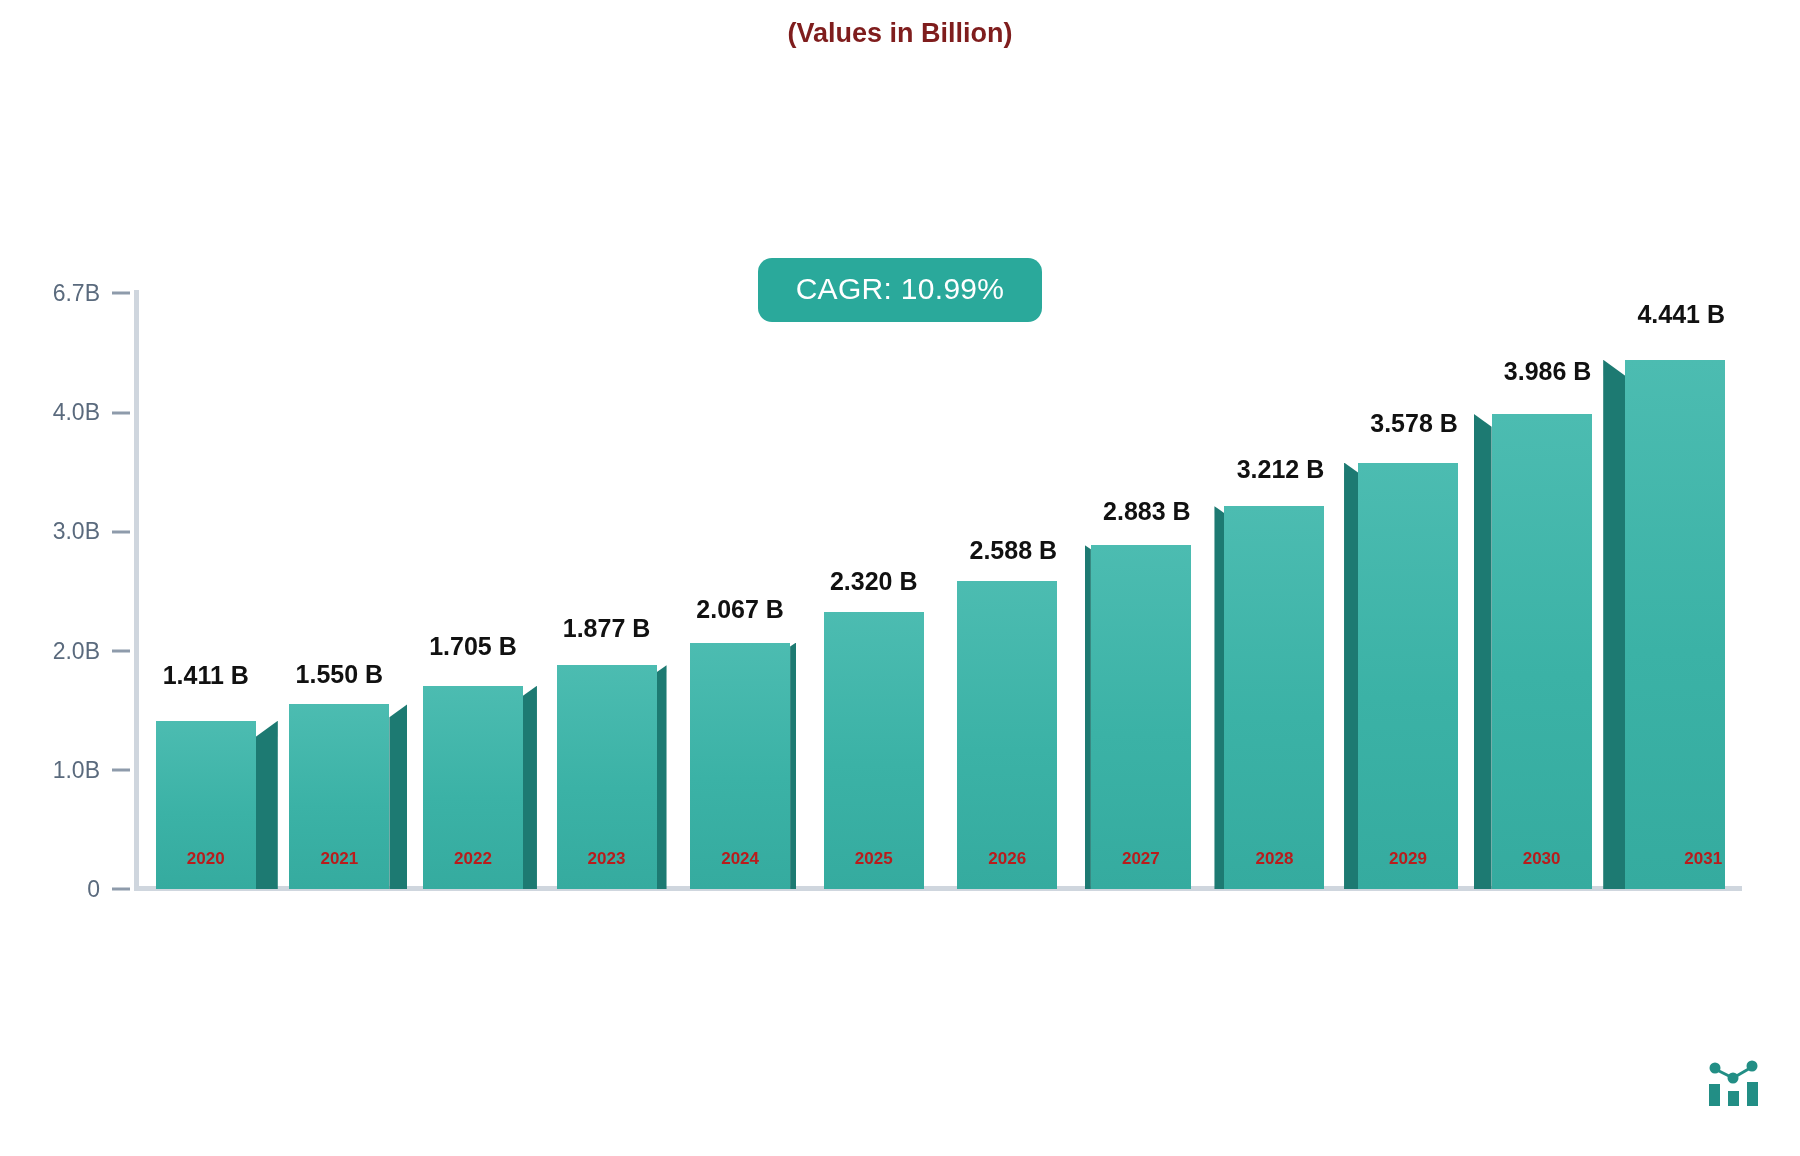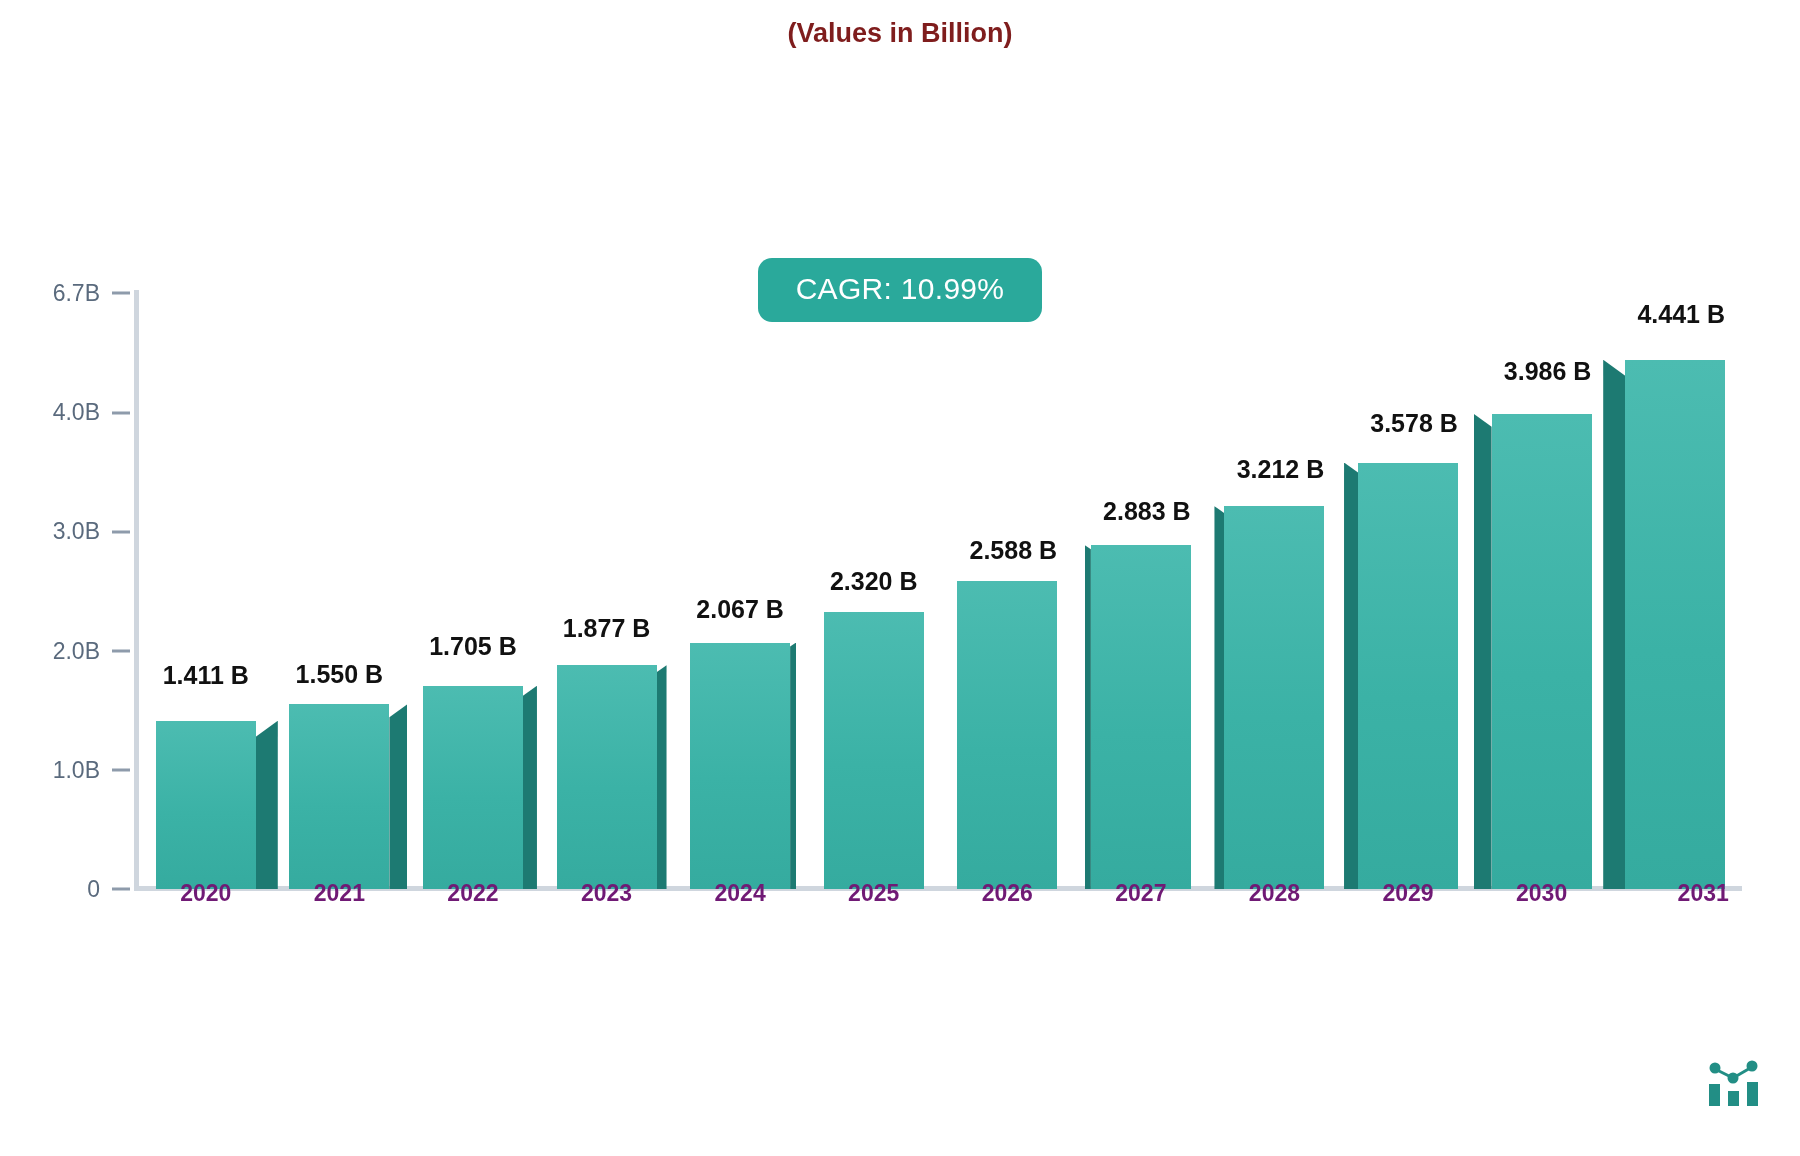--- a/index.html
+++ b/index.html
@@ -108,24 +108,24 @@
     width: 18px;
     height: 3px;
     background: #8e9bab;
     vertical-align: middle;
     margin-left: 12px;
     margin-bottom: 2px;
   }
 
   .xtick {
     position: absolute;
-    top: 880px;
-    font-size: 23px;
-    font-weight: bold;
-    color: #701a75;
+    top: 849px;
+    font-size: 17px;
+    font-weight: bold;
+    color: #b91c1c;
     text-align: center;
     transform: translateX(-50%);
     font-family: "Liberation Sans", sans-serif;
   }
 
   
   .bar-group {
     position: absolute;
     bottom: 0;
   }

